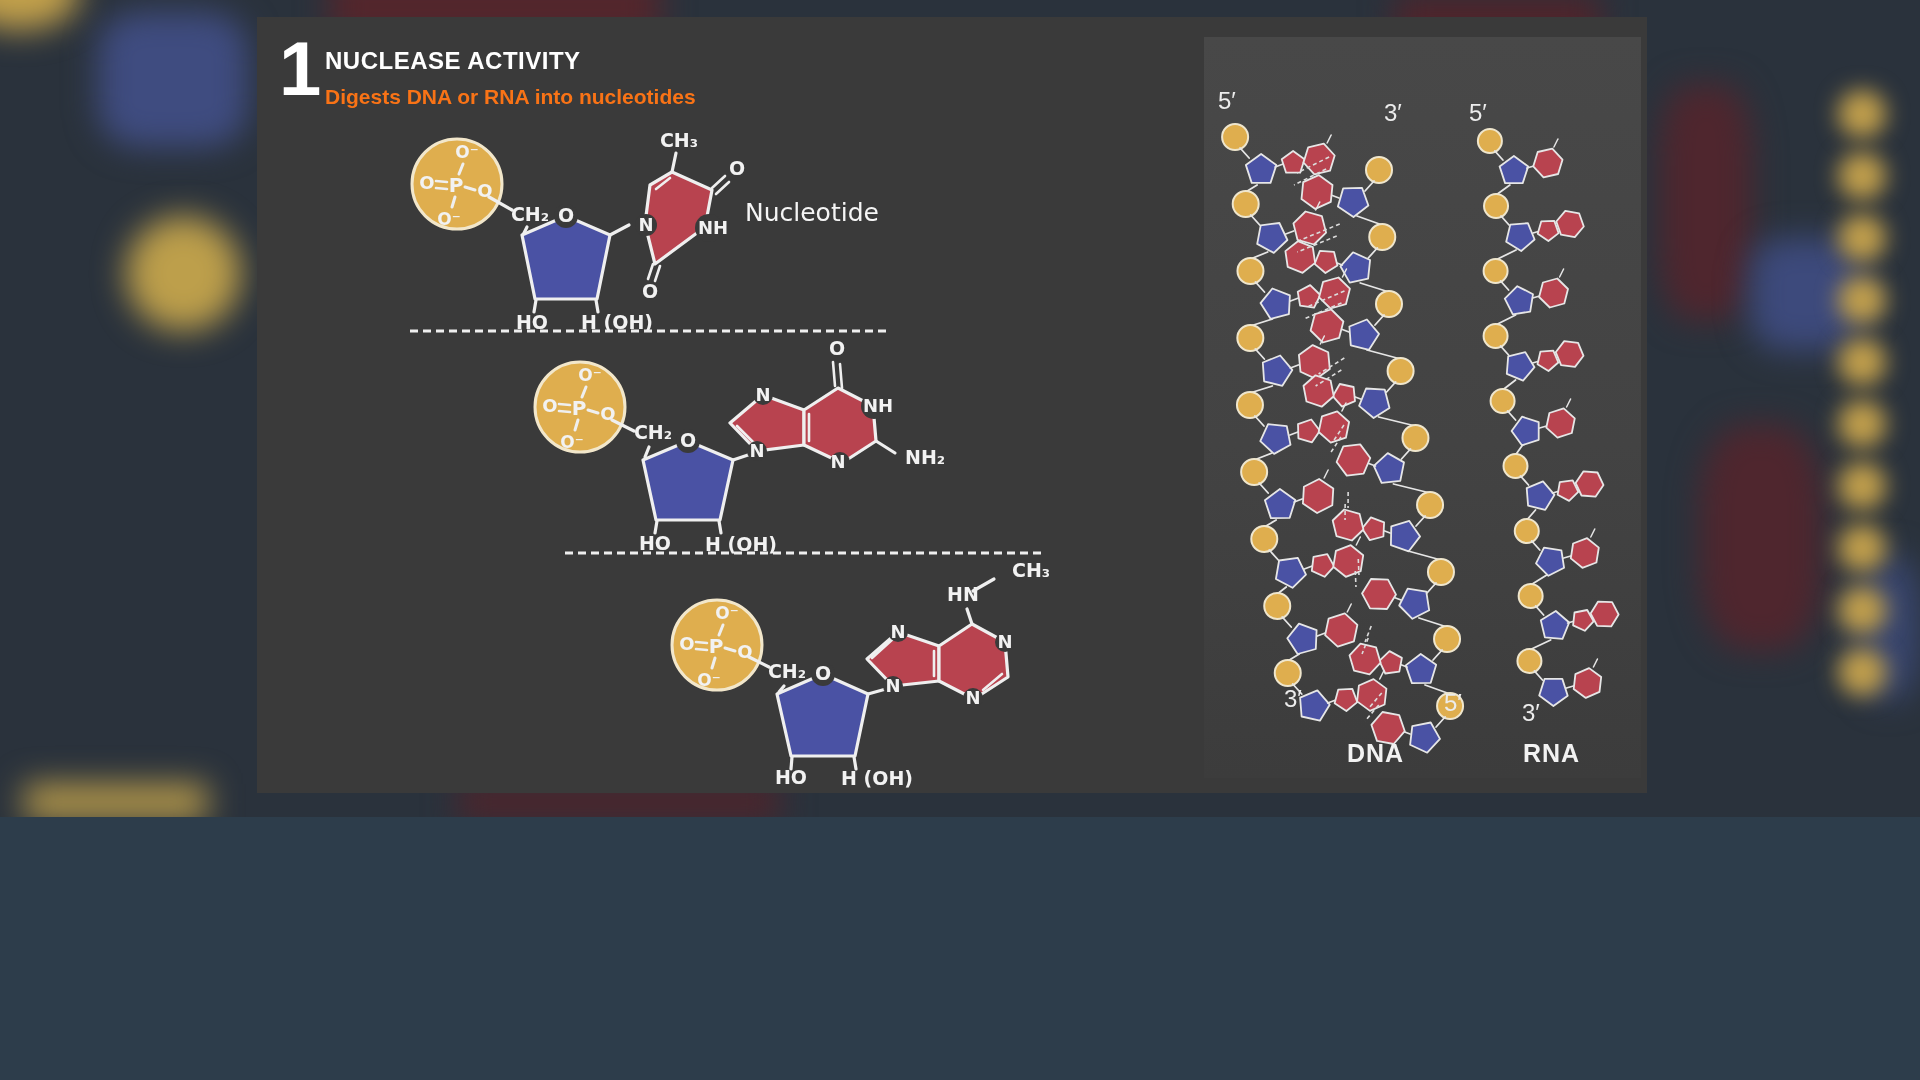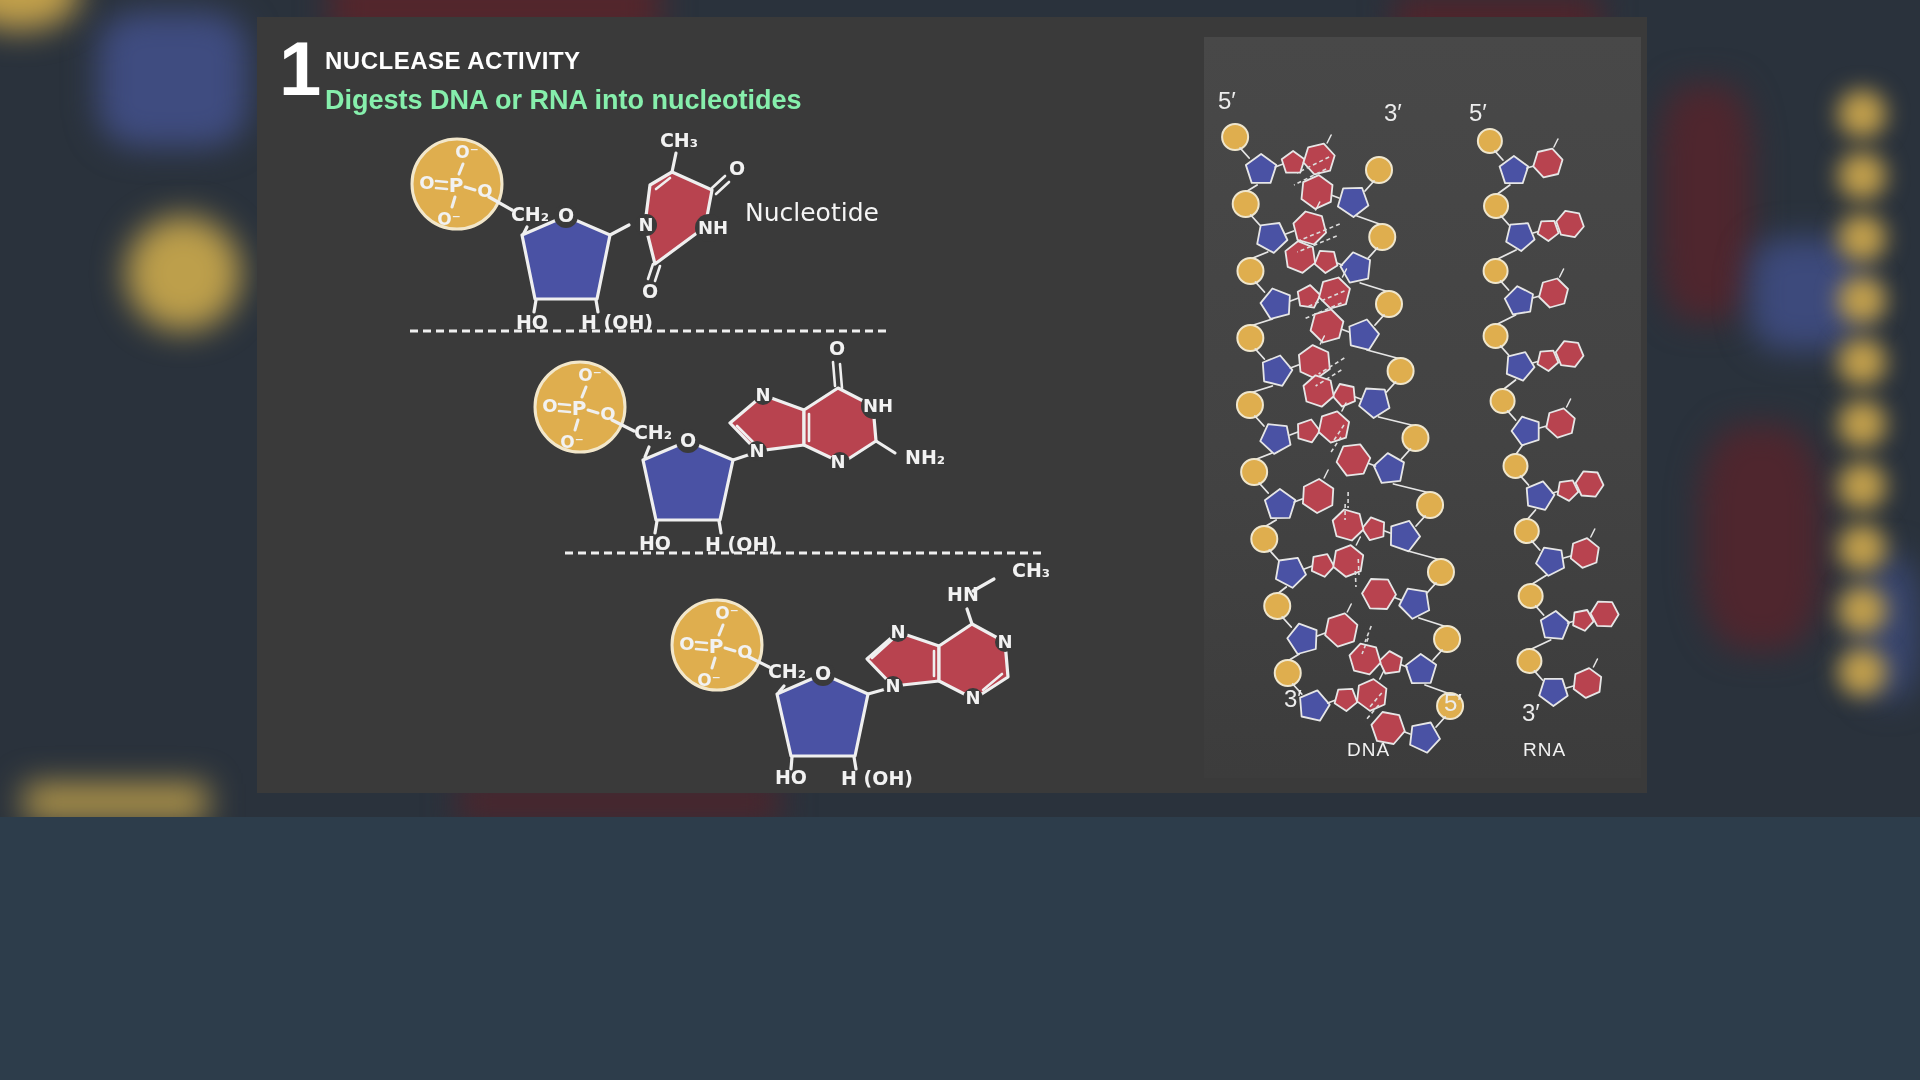--- a/index.html
+++ b/index.html
@@ -6,27 +6,27 @@
     font-family:"Liberation Sans",sans-serif;}
   .stage{position:relative;width:1920px;height:1080px;overflow:hidden;}
   
   .bg{position:absolute;inset:0;background:#2a323c;overflow:hidden;}
   .blob{position:absolute;filter:blur(16px);}
   
   .main-panel{position:absolute;left:257px;top:17px;width:1390px;height:776px;background:#3a3a3a;}
   #chem-svg{position:absolute;inset:0;width:1390px;height:776px;}
   .step-num{position:absolute;left:22px;top:14px;font-size:76px;font-weight:700;color:#fff;line-height:1;}
   .panel-title{position:absolute;left:68px;top:30px;font-size:24px;font-weight:700;color:#fff;letter-spacing:.5px;}
-  .panel-subtitle{position:absolute;left:68px;top:68px;font-size:27px;font-weight:700;color:#86efac;}
+  .panel-subtitle{position:absolute;left:68px;top:68px;font-size:21px;font-weight:700;color:#f97316;}
   
   .inner-panel{position:absolute;left:947px;top:20px;width:437px;height:741px;
     background:linear-gradient(180deg,#484848 0%,#434343 55%,#3c3c3c 100%);}
   #strand-svg{position:absolute;inset:0;width:437px;height:741px;}
   .prime{position:absolute;color:#ececec;font-size:24px;font-weight:500;}
-  .cap{position:absolute;color:#f2f2f2;font-size:19px;font-weight:400;letter-spacing:1px;}
+  .cap{position:absolute;color:#f2f2f2;font-size:25px;font-weight:700;letter-spacing:1px;}
   
   .banner{position:absolute;left:0;top:817px;width:1920px;height:263px;background:#2d3d4b;}
 </style>
 </head>
 <body>
 
 <div class="stage">
 
   <div class="bg">
     <div class="blob" style="left:-40px;top:-45px;width:120px;height:75px;background:#c3a14b;border-radius:50%;"></div>

